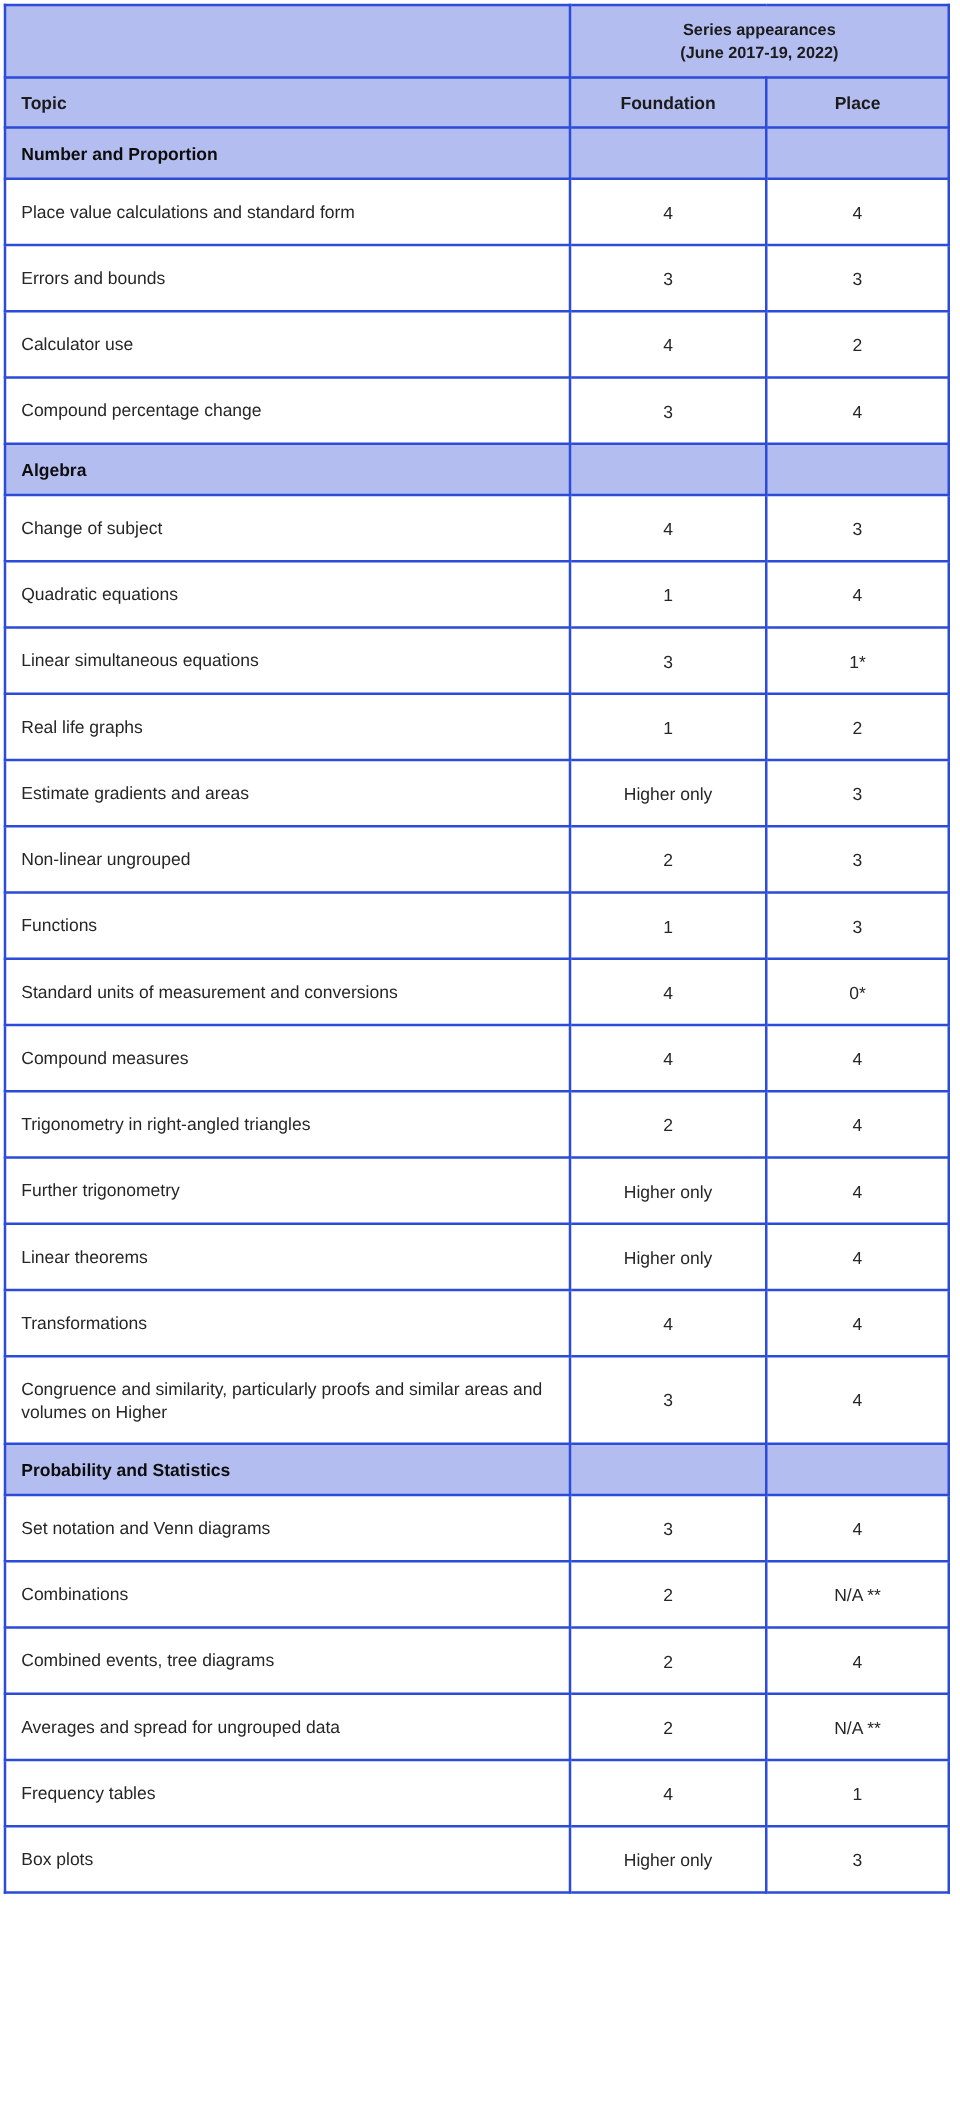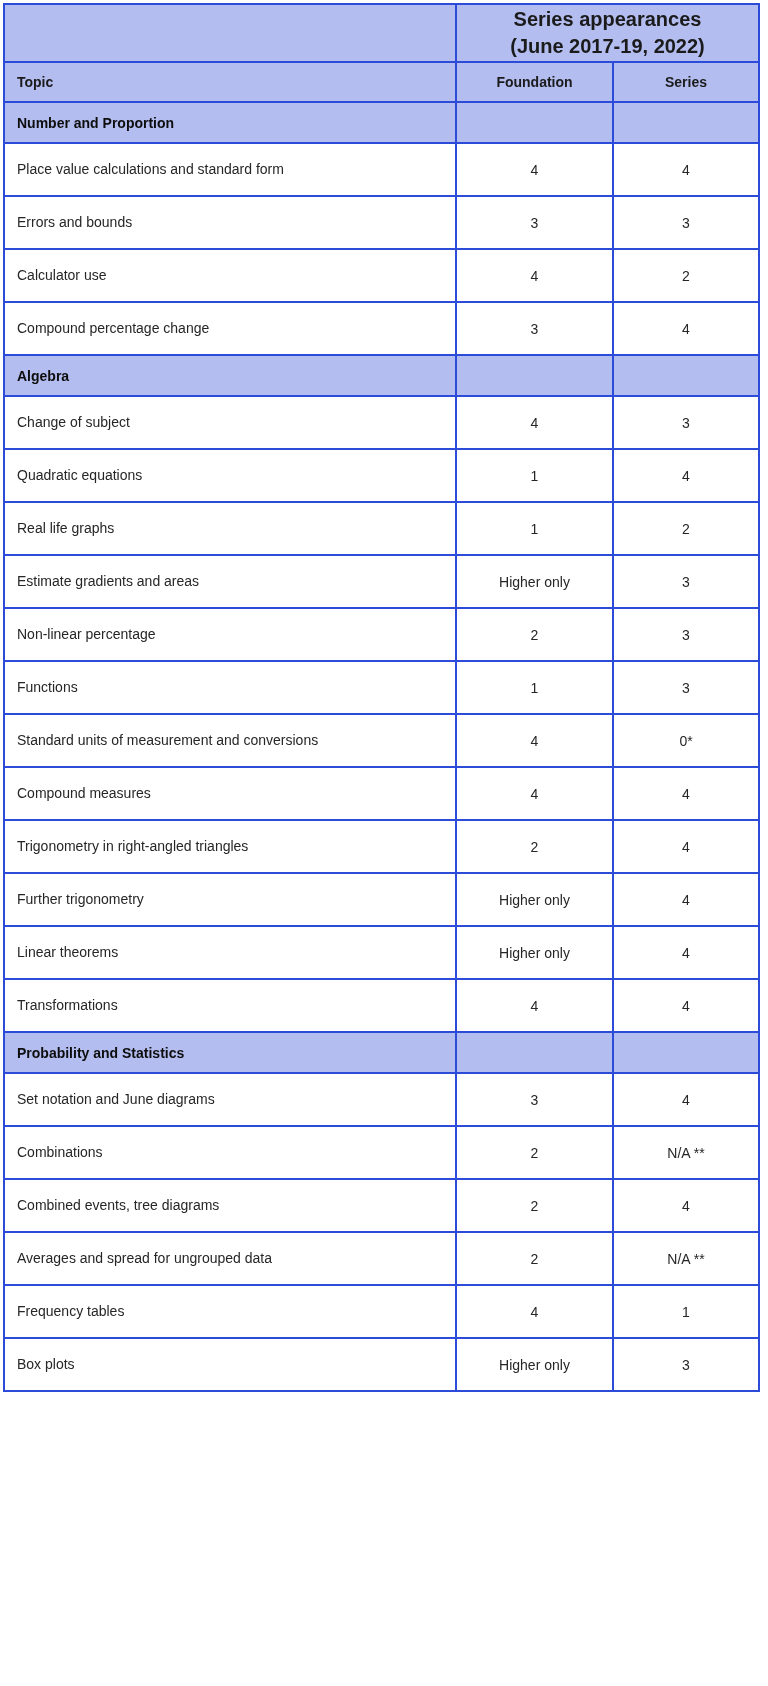--- a/index.html
+++ b/index.html
@@ -44,21 +44,21 @@
   
   .hdr-blank {
     background: #b3bdef;
     height: 56px;
   }
   .hdr-series {
     background: #b3bdef;
     height: 56px;
     text-align: center;
     font-weight: bold;
-    font-size: 20px;
+    font-size: 13px;
     line-height: 1.35;
     color: #0d0d0d;
   }
   .hdr-sub {
     background: #b3bdef;
     height: 38px;
     font-weight: bold;
     font-size: 14px;
     color: #0d0d0d;
   }
@@ -115,21 +115,21 @@
       <tr>
         <th class="hdr-blank"></th>
         <th class="hdr-series" colspan="2">
           <span>Series appearances</span><br>
           <span>(June 2017-19, 2022)</span>
         </th>
       </tr>
       <tr>
         <th class="hdr-sub topic">Topic</th>
         <th class="hdr-sub centre">Foundation</th>
-        <th class="hdr-sub centre">Series</th>
+        <th class="hdr-sub centre">Place</th>
       </tr>
     </thead>
     <tbody id="table-body">
         <tr class="section">
           <td class="label">Number and Proportion</td>
           <td class=""></td>
           <td class=""></td>
         </tr>
         <tr class="data">
           <td class="topic">Place value calculations and standard form</td>
@@ -160,31 +160,36 @@
           <td class="topic">Change of subject</td>
           <td class="num">4</td>
           <td class="num">3</td>
         </tr>
         <tr class="data">
           <td class="topic">Quadratic equations</td>
           <td class="num">1</td>
           <td class="num">4</td>
         </tr>
         <tr class="data">
+          <td class="topic">Linear simultaneous equations</td>
+          <td class="num">3</td>
+          <td class="num">1*</td>
+        </tr>
+        <tr class="data">
           <td class="topic">Real life graphs</td>
           <td class="num">1</td>
           <td class="num">2</td>
         </tr>
         <tr class="data">
           <td class="topic">Estimate gradients and areas</td>
           <td class="num">Higher only</td>
           <td class="num">3</td>
         </tr>
         <tr class="data">
-          <td class="topic">Non-linear percentage</td>
+          <td class="topic">Non-linear ungrouped</td>
           <td class="num">2</td>
           <td class="num">3</td>
         </tr>
         <tr class="data">
           <td class="topic">Functions</td>
           <td class="num">1</td>
           <td class="num">3</td>
         </tr>
         <tr class="data">
           <td class="topic">Standard units of measurement and conversions</td>
@@ -207,29 +212,34 @@
           <td class="num">4</td>
         </tr>
         <tr class="data">
           <td class="topic">Linear theorems</td>
           <td class="num">Higher only</td>
           <td class="num">4</td>
         </tr>
         <tr class="data">
           <td class="topic">Transformations</td>
           <td class="num">4</td>
+          <td class="num">4</td>
+        </tr>
+        <tr class="data tall">
+          <td class="topic">Congruence and similarity, particularly proofs and similar areas and volumes on Higher</td>
+          <td class="num">3</td>
           <td class="num">4</td>
         </tr>
         <tr class="section">
           <td class="label">Probability and Statistics</td>
           <td class=""></td>
           <td class=""></td>
         </tr>
         <tr class="data">
-          <td class="topic">Set notation and June diagrams</td>
+          <td class="topic">Set notation and Venn diagrams</td>
           <td class="num">3</td>
           <td class="num">4</td>
         </tr>
         <tr class="data">
           <td class="topic">Combinations</td>
           <td class="num">2</td>
           <td class="num">N/A **</td>
         </tr>
         <tr class="data">
           <td class="topic">Combined events, tree diagrams</td>

